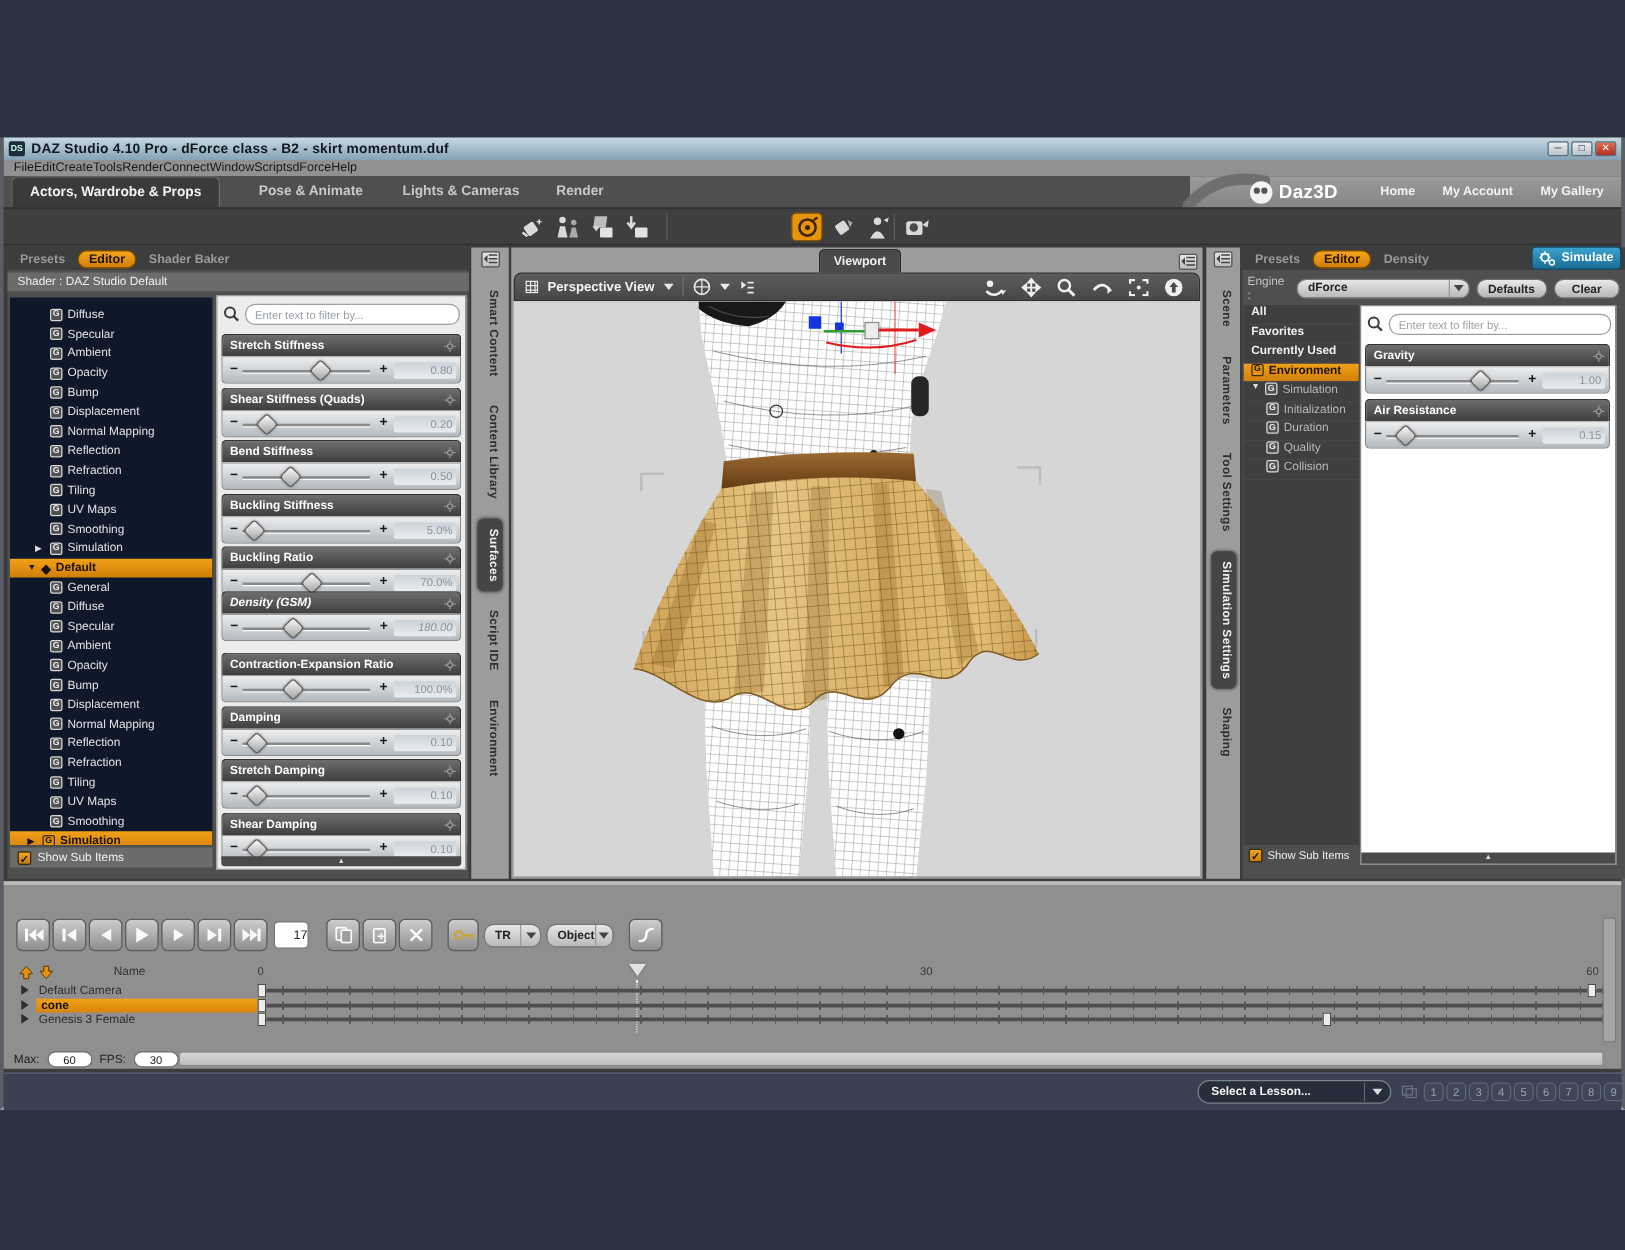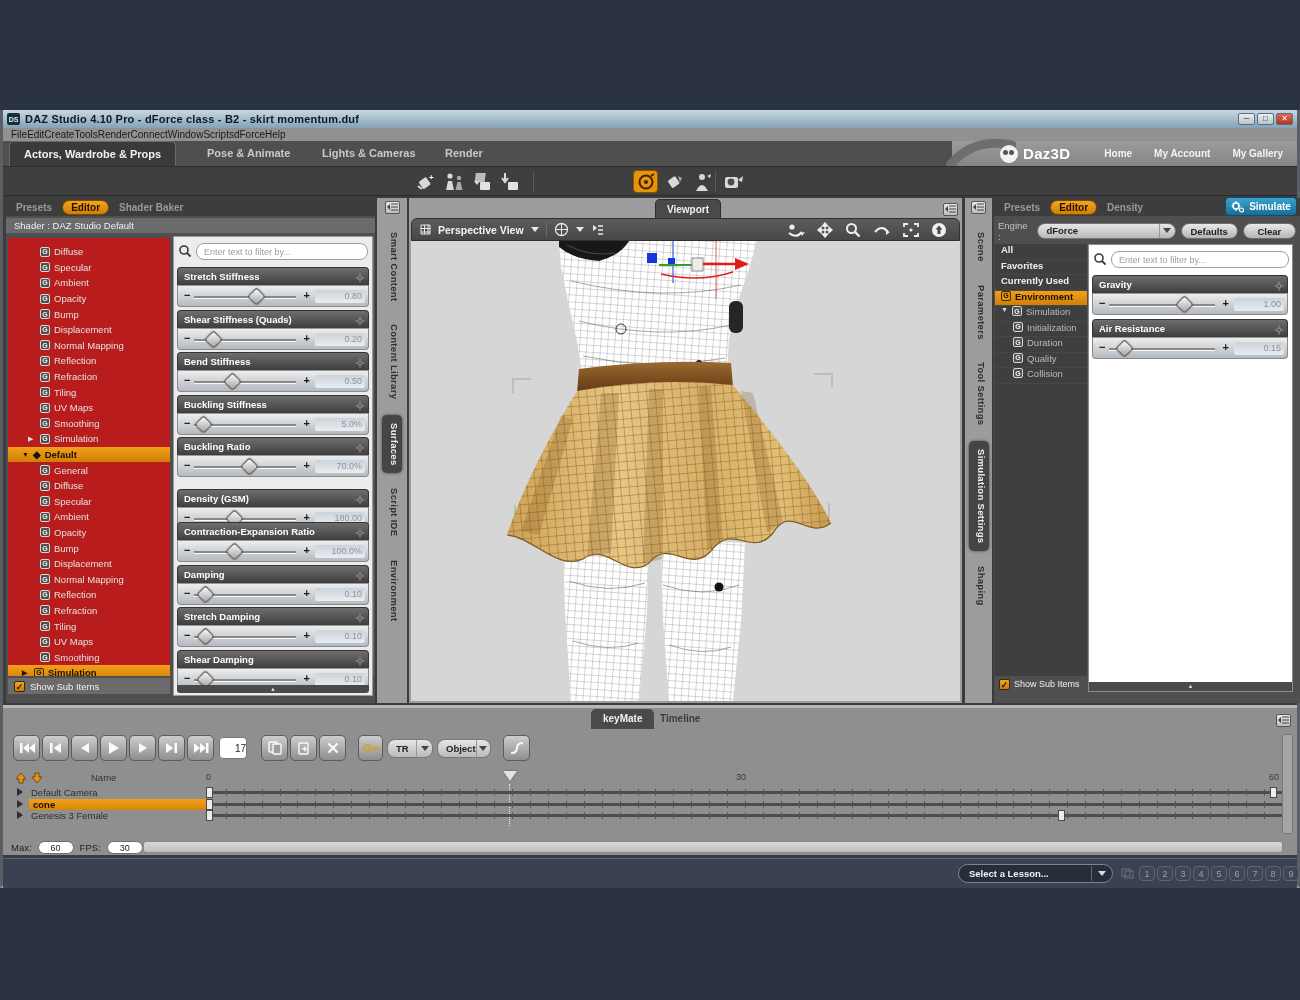--- a/index.html
+++ b/index.html
@@ -41,21 +41,21 @@
   .viewport{position:absolute;left:406px;top:2px;width:553px;height:505px;background:#9c9c9c;}
   .pane-right{position:absolute;left:991px;top:2px;width:306px;height:505px;background:#4f4f4f;}
 
   
   .phead{position:absolute;left:0;top:0;width:100%;height:18px;background:#3d3d3d;display:flex;align-items:center;gap:10px;padding:0 10px;}
   .ptab{font-size:10px;font-weight:bold;color:#9a9a9a;}
   .ptab.orange{background:linear-gradient(#f6a41f,#d07f06);color:#201200;padding:1px 8px;border-radius:8px;border:1px solid #7a4c00;}
   .shaderbar{position:absolute;left:0;top:20px;width:100%;height:15px;background:#6b6b6b;color:#f0f0f0;font-size:9.5px;line-height:15px;padding-left:8px;}
 
   
-  .tree{position:absolute;left:2px;top:40px;width:162px;height:438px;background:#b91c1c;overflow:hidden;}
+  .tree{position:absolute;left:2px;top:40px;width:162px;height:438px;background:#0f172a;overflow:hidden;}
   .titem{height:15.6px;display:flex;align-items:center;gap:4px;padding-left:32px;color:#e2e2e2;font-size:9.5px;position:relative;}
   .titem .gicon{flex:0 0 auto;width:10px;height:10px;border:1px solid #d8d8d8;border-radius:2px;background:#505050;color:#f0f0f0;font-size:7px;font-weight:bold;display:flex;align-items:center;justify-content:center;}
   .titem .arr{position:absolute;left:20px;font-size:7px;color:#ddd;}
   .titem.orange{background:linear-gradient(#f2a01a,#d07f06);color:#1c1000;font-weight:bold;}
   .titem.orange .arr{color:#1c1000;}
   .titem .dia{color:#141414;font-size:10px;}
   .tscroll{position:absolute;right:1px;top:40px;width:9px;height:438px;background:#696969;border-left:1px solid #5a5a5a;}
   .tthumb{position:absolute;left:1px;width:7px;background:linear-gradient(90deg,#b5b5b5,#8e8e8e);border-radius:3px;border:1px solid #5d5d5d;}
   .showsub{position:absolute;left:2px;top:480px;width:162px;height:16px;background:#6b6b6b;display:flex;align-items:center;gap:5px;padding-left:6px;color:#f0f0f0;font-size:9.5px;}
   .chk{width:11px;height:11px;background:linear-gradient(#f3a51e,#c87c07);border:1px solid #3a2a00;border-radius:2px;color:#1a1000;font-size:9px;line-height:10px;text-align:center;font-weight:bold;}
@@ -461,21 +461,21 @@
                   </svg></span></div>
               <div class="sbody">
                 <span class="minus">−</span>
                 <div class="strack">
                   <div class="shandle" style="left:55%"></div>
                 </div>
                 <span class="plus">+</span>
                 <span class="sval">70.0%</span>
               </div>
             </div>
-            <div class="sgroup" style="top: 252px;">
+            <div class="sgroup" style="top: 236px; font-style: italic;">
               <div class="shead"><span>Density (GSM)</span><span class="gearwrap"><svg width="10" height="10">
                     <circle cx="5" cy="5" r="2" fill="none" stroke="#999" stroke-width="1"></circle>
                     <path d="M5,0.5 v2 M5,7.5 v2 M0.5,5 h2 M7.5,5 h2" stroke="#999" stroke-width="1"></path>
                   </svg></span></div>
               <div class="sbody">
                 <span class="minus">−</span>
                 <div class="strack">
                   <div class="shandle" style="left:40%"></div>
                 </div>
                 <span class="plus">+</span>
@@ -805,30 +805,20 @@
             <span class="plus">+</span>
             <span class="sval">0.15</span>
           </div>
         </div>
         <div class="rfoot">▲</div>
       </div>
     </div>
   </div>
 
   <div class="timeline">
-    <div class="tl-tabs">
-      <span class="tl-tab sel" style="left:588px">keyMate</span>
-      <span class="tl-tab" style="left:645px">Timeline</span>
-      <span style="position:absolute;right:6px;top:3px" class="pane-menu">
-            <svg width="11" height="9">
-              <path d="M0,4 l3,-3 v6 z" fill="#444"></path>
-              <path d="M4,1 h7 M4,4 h7 M4,7 h7" stroke="#444" stroke-width="1.2"></path>
-            </svg>
-          </span>
-    </div>
     <div class="ctrls">
       <span class="tbtn" style="left:10px">
             <svg width="16" height="12">
               <rect x="1" y="1" width="2.5" height="10" fill="#fafafa"></rect>
               <path d="M10,1 L4,6 L10,11 z M16,1 L10,6 L16,11 z" fill="#fafafa"></path>
             </svg>
           </span>
       <span class="tbtn" style="left:39px">
             <svg width="13" height="12">
               <rect x="1" y="1" width="2.5" height="10" fill="#fafafa"></rect>

